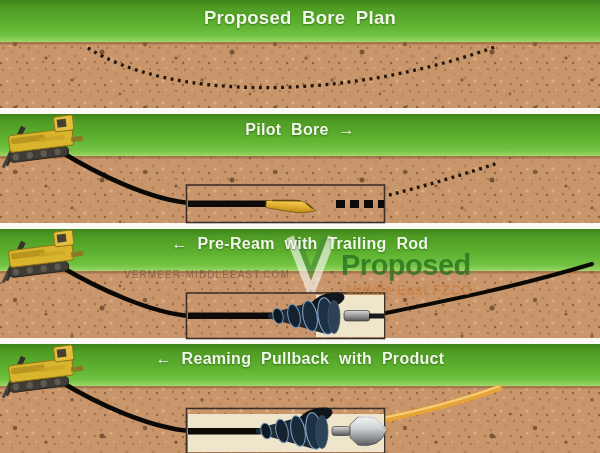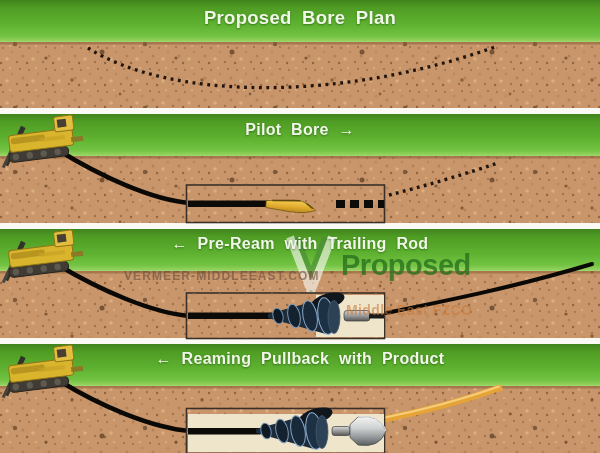--- a/index.html
+++ b/index.html
@@ -14,32 +14,32 @@
     color:var(--title-text,#f1f7e8);
     text-shadow:0 1px 2px rgba(18,60,8,.5);
     white-space:nowrap;pointer-events:none;
   }
   .t1{top:7px;font-size:18.5px}
   .t2{top:121px}
   .t3{top:235px}
   .t4{top:350px}
   .wm-url{
     position:absolute;left:124px;top:269px;width:200px;
-    font-size:12px;font-weight:bold;letter-spacing:1.1px;
+    font-size:10px;font-weight:normal;letter-spacing:1.1px;
     color:rgba(105,78,62,.62);white-space:nowrap;pointer-events:none;
   }
   .wm-brand{
     position:absolute;left:341px;top:249px;width:200px;
     font-size:29px;font-weight:bold;letter-spacing:-.5px;
     color:var(--brand-green-t,rgba(38,112,28,.78));white-space:nowrap;pointer-events:none;
   }
   .wm-sub{
     position:absolute;left:346px;top:282px;width:180px;
     font-size:14px;font-weight:bold;letter-spacing:.4px;
-    color:rgba(198,120,56,.58);white-space:nowrap;pointer-events:none;margin-top:20px;
+    color:rgba(198,120,56,.58);white-space:nowrap;pointer-events:none;
   }
 </style>
 </head>
 <body>
 
 <div class="stage">
 
   <svg class="scene" width="600" height="453" viewBox="0 0 600 453">
     <defs>
       <linearGradient id="grassG" x1="0" y1="0" x2="0" y2="1">

